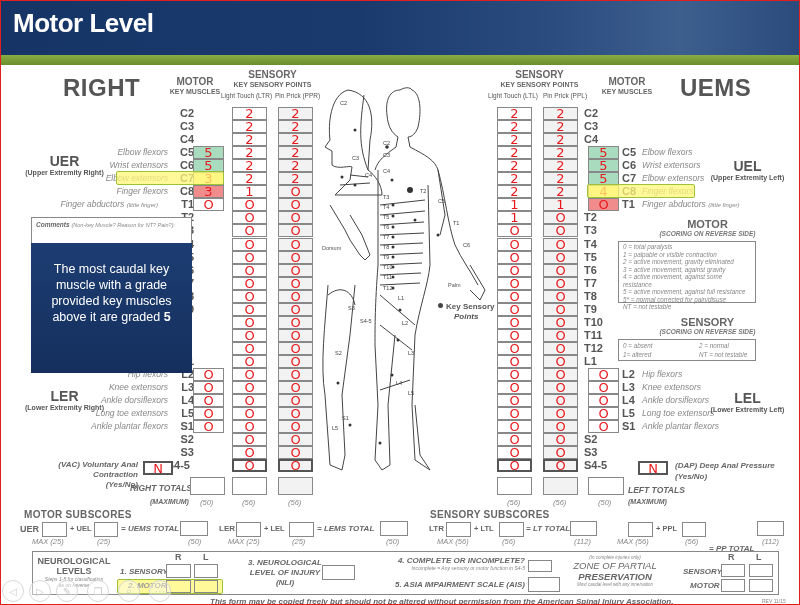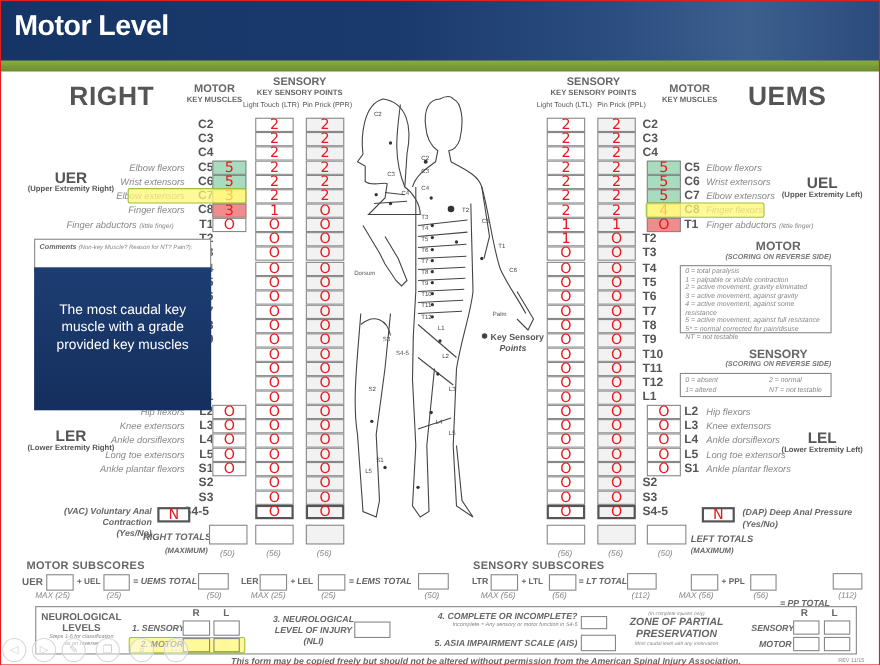--- a/index.html
+++ b/index.html
@@ -24,21 +24,21 @@
   .cell.green { background: #a9dcbf; }
   .cell.yellow { background: #fff79a; }
   .cell.red { background: #f08c8c; }
   .cell.thick { border: 2px solid #555; }
   .hl-yellow { position: absolute; background: rgba(255,247,120,0.75); border: 1.5px solid #9cc235; border-radius: 2px; }
   .extlabel { position: absolute; text-align: center; color: #555; }
   .extlabel b { display: block; font-size: 14px; }
   .extlabel span { display: block; font-size: 7px; font-weight: bold; }
   .box { position: absolute; border: 1px solid #888; background: #fff; }
   .navybox { position: absolute; left: 31px; top: 243px; width: 161px; height: 130px; background: linear-gradient(180deg, #1d3d72, #142f5d);
-    color: #fff; font-size: 12.5px; text-align: center; line-height: 16px; padding-top: 30px; }
+    color: #fff; font-size: 12.5px; text-align: center; line-height: 16px; padding-top: 18px; }
   .navybox b { font-weight: bold; }
   .scoring { position: absolute; font-size: 6.3px; font-style: italic; color: #888; line-height: 8px; }
   .italic-small { font-style: italic; font-size: 7px; color: #888; }
   .totlabel { position: absolute; font-size: 8.5px; font-weight: bold; font-style: italic; color: #666; white-space: nowrap; }
   .maxtxt { position: absolute; font-size: 7.5px; font-style: italic; color: #888; }
   .sb { position: absolute; font-size: 9px; font-weight: bold; color: #666; white-space: nowrap; }
   .sb i { font-style: italic; }
   .sbox { position: absolute; height: 15px; border: 1px solid #888; background: #fff; }
   .footer-text { position: absolute; left: 210px; top: 597px; font-size: 8px; font-style: italic; font-weight: bold; color: #666; white-space: nowrap; }
   .navctl { position: absolute; top: 580px; width: 22px; height: 22px; border: 1px solid #d8d8d8; border-radius: 50%; color: #ccc; font-size: 10px; display: flex; align-items: center; justify-content: center; background: rgba(255,255,255,0.4); }
@@ -312,20 +312,21 @@
   <div style="font-size:6.5px;color:#666;padding:3px 4px;white-space:nowrap;">
     <b style="font-style:italic;">Comments</b>
     <span class="italic-small" style="font-size:5.5px;">(Non-key Muscle? Reason for NT? Pain?):</span>
   </div>
 </div>
 
 <div class="navybox">
   <div>The most caudal key</div>
   <div>muscle with a grade</div>
   <div>provided key muscles</div>
+  <div><span>above it are graded </span><b>5</b></div>
 </div>
 
 <div class="abs" style="left:18px;top:460px;width:120px;text-align:right;font-size:8px;font-weight:bold;font-style:italic;color:#666;line-height:10px;">
   <div>(VAC) Voluntary Anal Contraction</div>
   <div>(Yes/No)</div>
 </div>
 <div class="cell thick" style="left:143px;top:461px;width:30px;height:14px;">N</div>
 
 <div class="cell thick" style="left:638px;top:461px;width:30px;height:14px;">N</div>
 <div class="abs" style="left:675px;top:460px;font-size:8px;font-weight:bold;font-style:italic;color:#666;line-height:11px;white-space:nowrap;">
@@ -547,21 +548,21 @@
 <div class="abs" style="left:360px;top:556px;width:165px;text-align:right;font-size:8px;font-weight:bold;font-style:italic;color:#666;">
   <div>4. COMPLETE OR INCOMPLETE?</div>
   <div class="italic-small" style="font-size:5px;font-weight:normal;">Incomplete = Any sensory or motor function in S4-5</div>
 </div>
 <div class="sbox" style="left:528px;top:560px;width:24px;height:12px;"></div>
 <div class="abs" style="left:395px;top:580px;font-size:8px;font-weight:bold;font-style:italic;color:#666;white-space:nowrap;">5. ASIA IMPAIRMENT SCALE (AIS)</div>
 <div class="sbox" style="left:528px;top:577px;width:32px;height:15px;"></div>
 
 <div class="abs" style="left:565px;top:555px;width:100px;text-align:center;color:#666;">
   <div class="italic-small" style="font-size:4.5px;line-height:5px;">(In complete injuries only)</div>
-  <div style="font-size:9.5px;font-weight:bold;font-style:italic;line-height:11px;">ZONE OF PARTIAL</div>
+  <div style="font-size:9.5px;font-weight:normal;font-style:italic;line-height:11px;">ZONE OF PARTIAL</div>
   <div style="font-size:9.5px;font-weight:bold;font-style:italic;line-height:11px;">PRESERVATION</div>
   <div class="italic-small" style="font-size:4.5px;line-height:5px;">Most caudal level with any innervation</div>
 </div>
 <div class="sb" style="left:728px;top:552px;font-size:9px;">R</div>
 <div class="sb" style="left:756px;top:552px;font-size:9px;">L</div>
 <div class="sb" style="left:683px;top:567px;font-size:8px;"><i>SENSORY</i></div>
 <div class="sbox" style="left:721px;top:564px;width:24px;height:13px;"></div>
 <div class="sbox" style="left:749px;top:564px;width:24px;height:13px;"></div>
 <div class="sb" style="left:690px;top:581px;font-size:8px;"><i>MOTOR</i></div>
 <div class="sbox" style="left:721px;top:579px;width:24px;height:13px;"></div>

